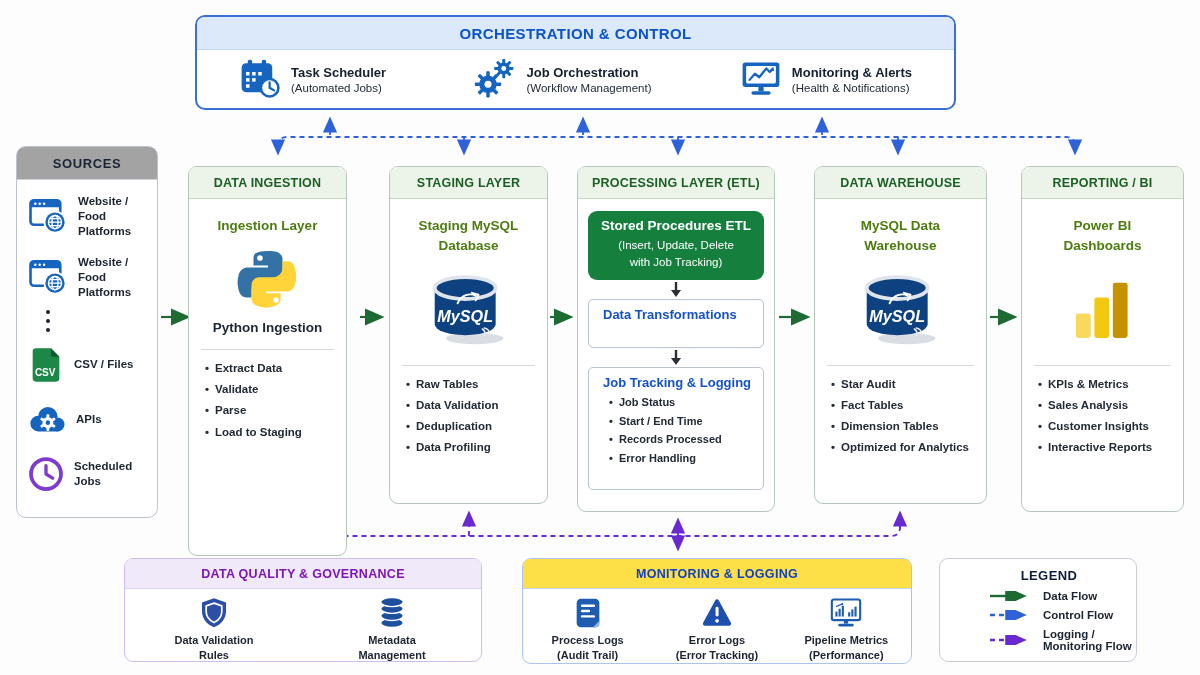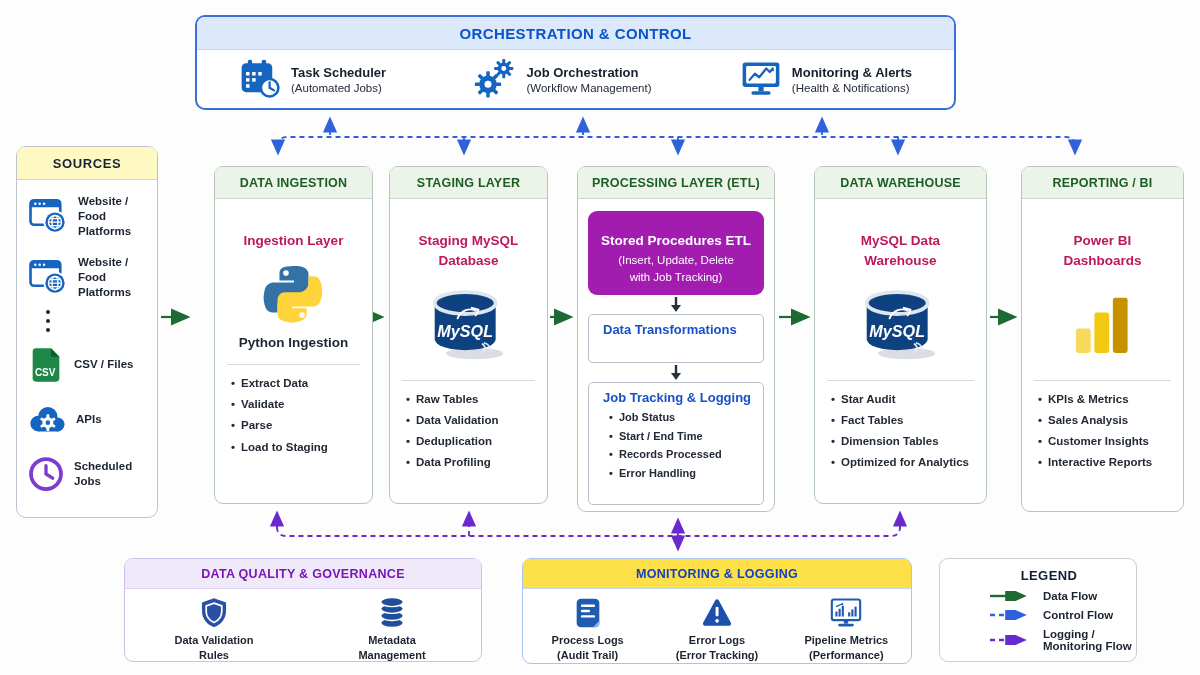--- a/index.html
+++ b/index.html
@@ -12,46 +12,46 @@
   .orch{position:absolute;left:195px;top:15px;width:761px;height:95px;border:2px solid #3a6fd8;border-radius:10px;background:#fff;box-sizing:border-box;}
   .orch-header{height:32px;background:#dbe9fa;border-bottom:1px solid #c3d7f2;border-radius:8px 8px 0 0;display:flex;align-items:center;justify-content:center;color:#0b53c7;font-weight:bold;font-size:15px;letter-spacing:.4px;}
   .orch-body{display:flex;align-items:center;justify-content:space-between;padding:0 42px;height:58px;}
   .orch-item{display:flex;align-items:center;gap:10px;}
   .orch-item svg{width:42px;height:42px;}
   .o-label{font-size:13px;font-weight:bold;color:#16202e;}
   .o-sub{font-size:11.5px;color:#222b38;margin-top:2px;}
 
   
   .sources{position:absolute;left:16px;top:146px;width:142px;height:372px;border:1.5px solid #bcc3cf;border-radius:10px;background:#fff;box-sizing:border-box;}
-  .src-header{height:32px;background:#fef9c3;border-bottom:1.5px solid #cfd3da;border-radius:8px 8px 0 0;display:flex;align-items:center;justify-content:center;font-weight:bold;font-size:13px;color:#1a2334;letter-spacing:.6px;}
+  .src-header{height:32px;background:#a3a3a3;border-bottom:1.5px solid #cfd3da;border-radius:8px 8px 0 0;display:flex;align-items:center;justify-content:center;font-weight:bold;font-size:13px;color:#1a2334;letter-spacing:.6px;}
   .src-body{padding:14px 6px 6px 9px;display:flex;flex-direction:column;}
   .src-item{display:flex;align-items:center;gap:8px;margin-bottom:16px;}
   .src-item svg{flex:0 0 auto;}
   .src-label{font-size:11.5px;font-weight:600;color:#1c2431;line-height:1.3;}
   .vdots{display:flex;flex-direction:column;align-items:center;gap:5px;width:44px;margin:-6px 0 12px 0;}
   .vdots i{width:4px;height:4px;border-radius:50%;background:#1a2433;}
 
   
   .col{position:absolute;top:166px;border:1.5px solid #b5c6ba;border-radius:9px;background:#fff;box-sizing:border-box;}
   .col-header{height:31px;background:#ecf4ea;border-bottom:1.5px solid #c8d8c8;border-radius:7px 7px 0 0;display:flex;align-items:center;justify-content:center;font-weight:bold;font-size:12.5px;color:#1b5e24;letter-spacing:.2px;}
-  #col-ingestion{left:214px;width:159px;height:338px;}
+  #col-ingestion{left:188px;width:159px;height:390px;}
   #col-staging{left:389px;width:159px;height:338px;}
   #col-processing{left:577px;width:198px;height:346px;}
   #col-warehouse{left:814px;width:173px;height:338px;}
   #col-reporting{left:1021px;width:163px;height:346px;}
-  .col-heading{font-size:13.5px;font-weight:bold;color:#be185d;text-align:center;margin:32px 14px 0;line-height:1.5;}
+  .col-heading{font-size:13.5px;font-weight:bold;color:#4d7c0f;text-align:center;margin:17px 14px 0;line-height:1.5;}
   .icon-center{display:flex;justify-content:center;margin-top:12px;}
   .icon-label{font-size:13.5px;font-weight:bold;color:#1d2633;text-align:center;margin-top:10px;}
   .divider{border-top:1px solid #d6dade;margin:14px 12px 10px;}
   ul.bullets{list-style:none;margin:0;padding:0 6px 0 16px;font-size:11.5px;color:#222a36;font-weight:600;}
   ul.bullets li{margin-bottom:5px;position:relative;padding-left:10px;line-height:1.4;}
   ul.bullets li::before{content:"\2022";position:absolute;left:0;color:#222a36;}
 
   
-  .sp-box{margin:12px 10px 0;background:#a21caf;border-radius:9px;color:#fff;text-align:center;padding:22px 4px 10px;}
+  .sp-box{margin:12px 10px 0;background:#15803d;border-radius:9px;color:#fff;text-align:center;padding:7px 4px 10px;}
   .sp-title{font-weight:bold;font-size:13.5px;margin-bottom:4px;}
   .sp-sub{font-size:11.5px;line-height:1.45;}
   .flow-arrow{display:flex;justify-content:center;margin:1px 0;}
   .p-box{margin:0 10px;background:#fff;border:1.5px solid #b9c2cd;border-radius:5px;padding:7px 4px 20px 8px;}
   .p-title{color:#1551c9;font-weight:bold;font-size:13px;margin:0 0 5px 6px;}
   .p-box ul.bullets{padding-left:12px;font-size:11px;}
   .p-box ul.bullets li{margin-bottom:3px;}
 
   
   .bpanel{position:absolute;top:558px;background:#fff;border-radius:9px;box-sizing:border-box;}

